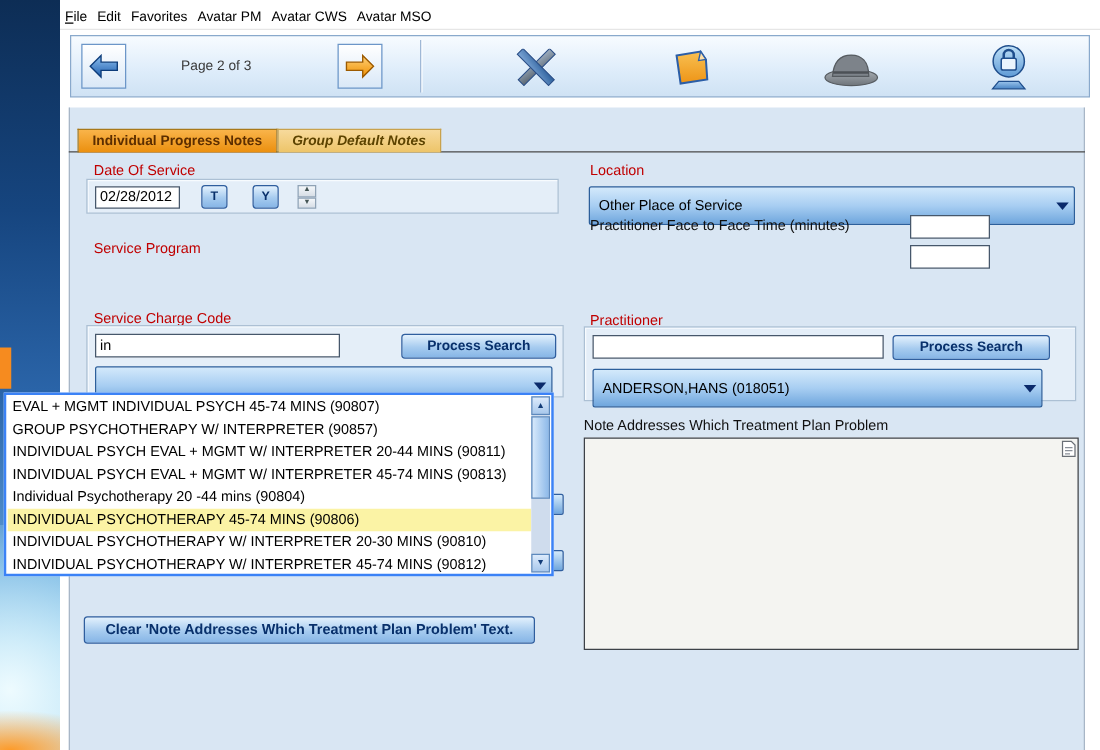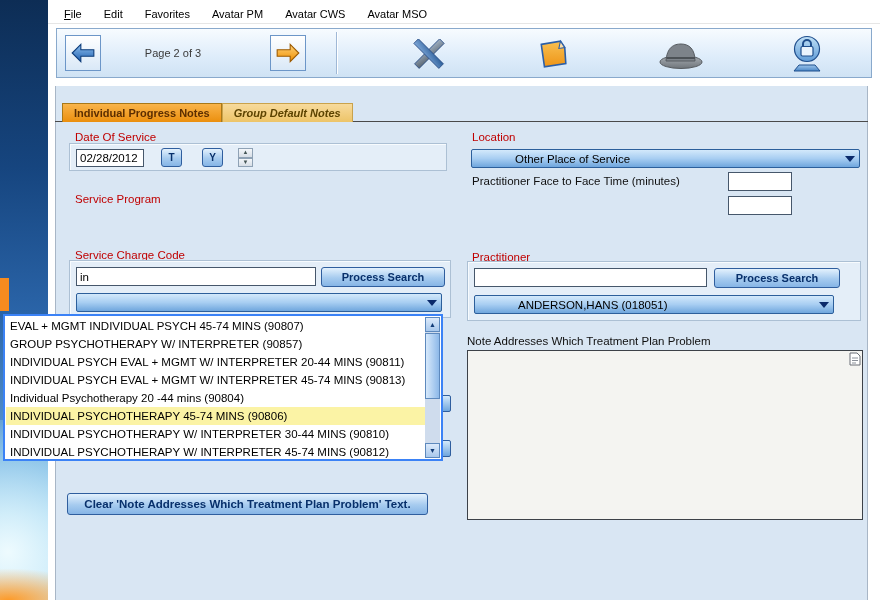--- a/index.html
+++ b/index.html
@@ -13,21 +13,21 @@
   .desktop-glow { position:absolute; left:-70px; top:420px; width:260px; height:240px;
     background:radial-gradient(circle at 30% 55%, rgba(240,252,255,.95) 0%, rgba(160,216,245,.55) 45%, transparent 72%); }
   .start-orb { position:absolute; left:0; top:278px; width:9px; height:33px; background:#f68b1f; }
   .orange-flare { position:absolute; left:0; top:568px; width:100px; height:32px;
     background:radial-gradient(ellipse at 8% 100%, rgba(255,150,30,.95) 0%, transparent 70%); }
 
   
   .window { position:absolute; left:48px; top:0; width:832px; height:600px; background:#ffffff; }
 
   .menubar { position:absolute; left:0; top:4px; width:100%; height:20px;
-    display:flex; align-items:center; padding-left:16px; gap:22px;
+    display:flex; align-items:center; padding-left:4px; gap:8px;
     font-size:11px; color:#000; border-bottom:1px solid #e6e6e6; }
   .menu-item { display:inline-block; cursor:default; }
   .menu-item[data-name="menu-item-file"]::first-letter { text-decoration:underline; }
 
   .toolbar { position:absolute; left:8px; top:28px; width:816px; height:50px;
     background:linear-gradient(180deg,#f7fbff 0%,#ddecfa 60%,#cfe2f4 100%);
     border:1px solid #89a9cc; }
   .tool-btn { position:absolute; top:6px; width:36px; height:36px;
     border:1px solid #6c96c8; background:linear-gradient(180deg,#ffffff,#d9e8f7);
     display:flex; align-items:center; justify-content:center; cursor:pointer; }
@@ -47,23 +47,23 @@
   .tab.active { background:linear-gradient(180deg,#f9b44a,#eb8f0e); color:#5c2e00; }
   .tab.inactive { background:linear-gradient(180deg,#f7da9c,#edc468); color:#5c4300; border-color:#c9a24c;font-style:italic; }
 
   
   .red-label { position:absolute; font-size:11.5px; color:#c00000; white-space:nowrap; }
   .black-label { position:absolute; font-size:11.5px; color:#101010; white-space:nowrap; }
   .groupbox { position:absolute; background:#e4eef8; border:1px solid #acc0d4;
     box-shadow:inset 1px 1px 0 #f7fbfe; }
   .tinput { position:absolute; background:#fff; border:1px solid #46576b;
     font:11.5px "Liberation Sans", sans-serif; padding:0 3px; color:#000; }
-  .dropdown { position:absolute; height:19px; border:1px solid #2c5f9b; border-radius:2px;
+  .dropdown { position:absolute; height:31px; border:1px solid #2c5f9b; border-radius:2px;
     background:linear-gradient(180deg,#d3e9fb 0%,#a8cef2 50%,#6fa6dd 100%);
-    display:flex; align-items:center; font-size:11.5px; color:#000; cursor:pointer;padding-left:36px; }
+    display:flex; align-items:center; font-size:11.5px; color:#000; cursor:pointer; }
   .dd-text { padding-left:7px; flex:1; white-space:nowrap; overflow:hidden; }
   .dd-arrow { width:18px; height:100%; display:flex; align-items:center; justify-content:center; }
   .dd-arrow::after { content:""; border:5px solid transparent; border-top:6px solid #0a2a6b; margin-top:6px; }
   .btn { position:absolute; border:1px solid #2f5e9e; border-radius:3px;
     background:linear-gradient(180deg,#e3f1fd 0%,#a6cbef 55%,#86b5e6 100%);
     color:#08306b; font-weight:bold; font-size:11px; display:flex; align-items:center;
     justify-content:center; cursor:pointer; white-space:nowrap; font-family:"Liberation Sans",sans-serif; }
   .spinner { position:absolute; width:15px; height:19px; display:flex; flex-direction:column; }
   .spin-btn { flex:1; background:linear-gradient(#f4f7fa,#d7dee6); border:1px solid #8fa2b5;
     font-size:6px; line-height:7px; text-align:center; color:#455; cursor:pointer; }
@@ -220,21 +220,21 @@
       </div>
 
       <div class="black-label" style="left:416px; top:89px;" data-name="face-to-face-time-label">Practitioner Face to Face Time (minutes)</div>
       <input class="tinput" style="left: 672px; top: 86px; width: 64px; height: 19px;" data-name="face-to-face-time-input" value="">
       <input class="tinput" style="left: 672px; top: 110px; width: 64px; height: 19px;" data-name="doc-travel-time-input" value="">
 
       <div class="red-label" style="left:19px; top:107px;" data-name="service-program-label">Service Program</div>
 
       <div class="red-label" style="left:19px; top:163px;" data-name="service-charge-code-label">Service Charge Code</div>
       <div class="groupbox" style="left:13px; top:174px; width:382px; height:58px;" data-name="service-charge-code-group">
-        <input class="tinput" style="left: 6px; top: 6px; width: 240px; height: 19px;" data-name="charge-code-search-input" value="in">
+        <input class="tinput" style="left: 6px; top: 6px; width: 196px; height: 19px;" data-name="charge-code-search-input" value="in">
         <div class="btn" style="left:251px; top:6px; width:124px; height:20px;" data-name="charge-code-process-search-button">Process Search</div>
         <div class="dropdown" style="left:6px; top:32px; width:366px;" data-name="charge-code-dropdown">
           <span class="dd-text" data-name="charge-code-dropdown-value"></span>
           <span class="dd-arrow" data-name="chevron-down-icon"></span>
         </div>
       </div>
 
       <div class="fragment" style="left:382px; top:309px;" data-name="obscured-button-fragment"></div>
       <div class="fragment" style="left:382px; top:354px;" data-name="obscured-button-fragment"></div>
 
@@ -268,21 +268,21 @@
   </div>
 
   <div class="popup-list" data-name="charge-code-open-list">
     <div class="list-rows" data-name="charge-code-options">
         <div class="list-row" data-name="charge-code-option">EVAL + MGMT INDIVIDUAL PSYCH 45-74 MINS (90807)</div>
         <div class="list-row" data-name="charge-code-option">GROUP PSYCHOTHERAPY W/ INTERPRETER (90857)</div>
         <div class="list-row" data-name="charge-code-option">INDIVIDUAL PSYCH EVAL + MGMT W/ INTERPRETER 20-44 MINS (90811)</div>
         <div class="list-row" data-name="charge-code-option">INDIVIDUAL PSYCH EVAL + MGMT W/ INTERPRETER 45-74 MINS (90813)</div>
         <div class="list-row" data-name="charge-code-option">Individual Psychotherapy 20 -44 mins (90804)</div>
         <div class="list-row highlighted" data-name="charge-code-option">INDIVIDUAL PSYCHOTHERAPY 45-74 MINS (90806)</div>
-        <div class="list-row" data-name="charge-code-option">INDIVIDUAL PSYCHOTHERAPY W/ INTERPRETER 30-44 MINS (90810)</div>
+        <div class="list-row" data-name="charge-code-option">INDIVIDUAL PSYCHOTHERAPY W/ INTERPRETER 20-30 MINS (90810)</div>
         <div class="list-row" data-name="charge-code-option">INDIVIDUAL PSYCHOTHERAPY W/ INTERPRETER 45-74 MINS (90812)</div>
       </div>
     <div class="vscroll" data-name="list-scrollbar">
       <div class="scroll-btn" style="top:0;" data-name="scroll-up-icon">▲</div>
       <div class="scroll-thumb" data-name="scrollbar-thumb"></div>
       <div class="scroll-btn" style="bottom:0;" data-name="scroll-down-icon">▼</div>
     </div>
   </div>
 
 </div>

